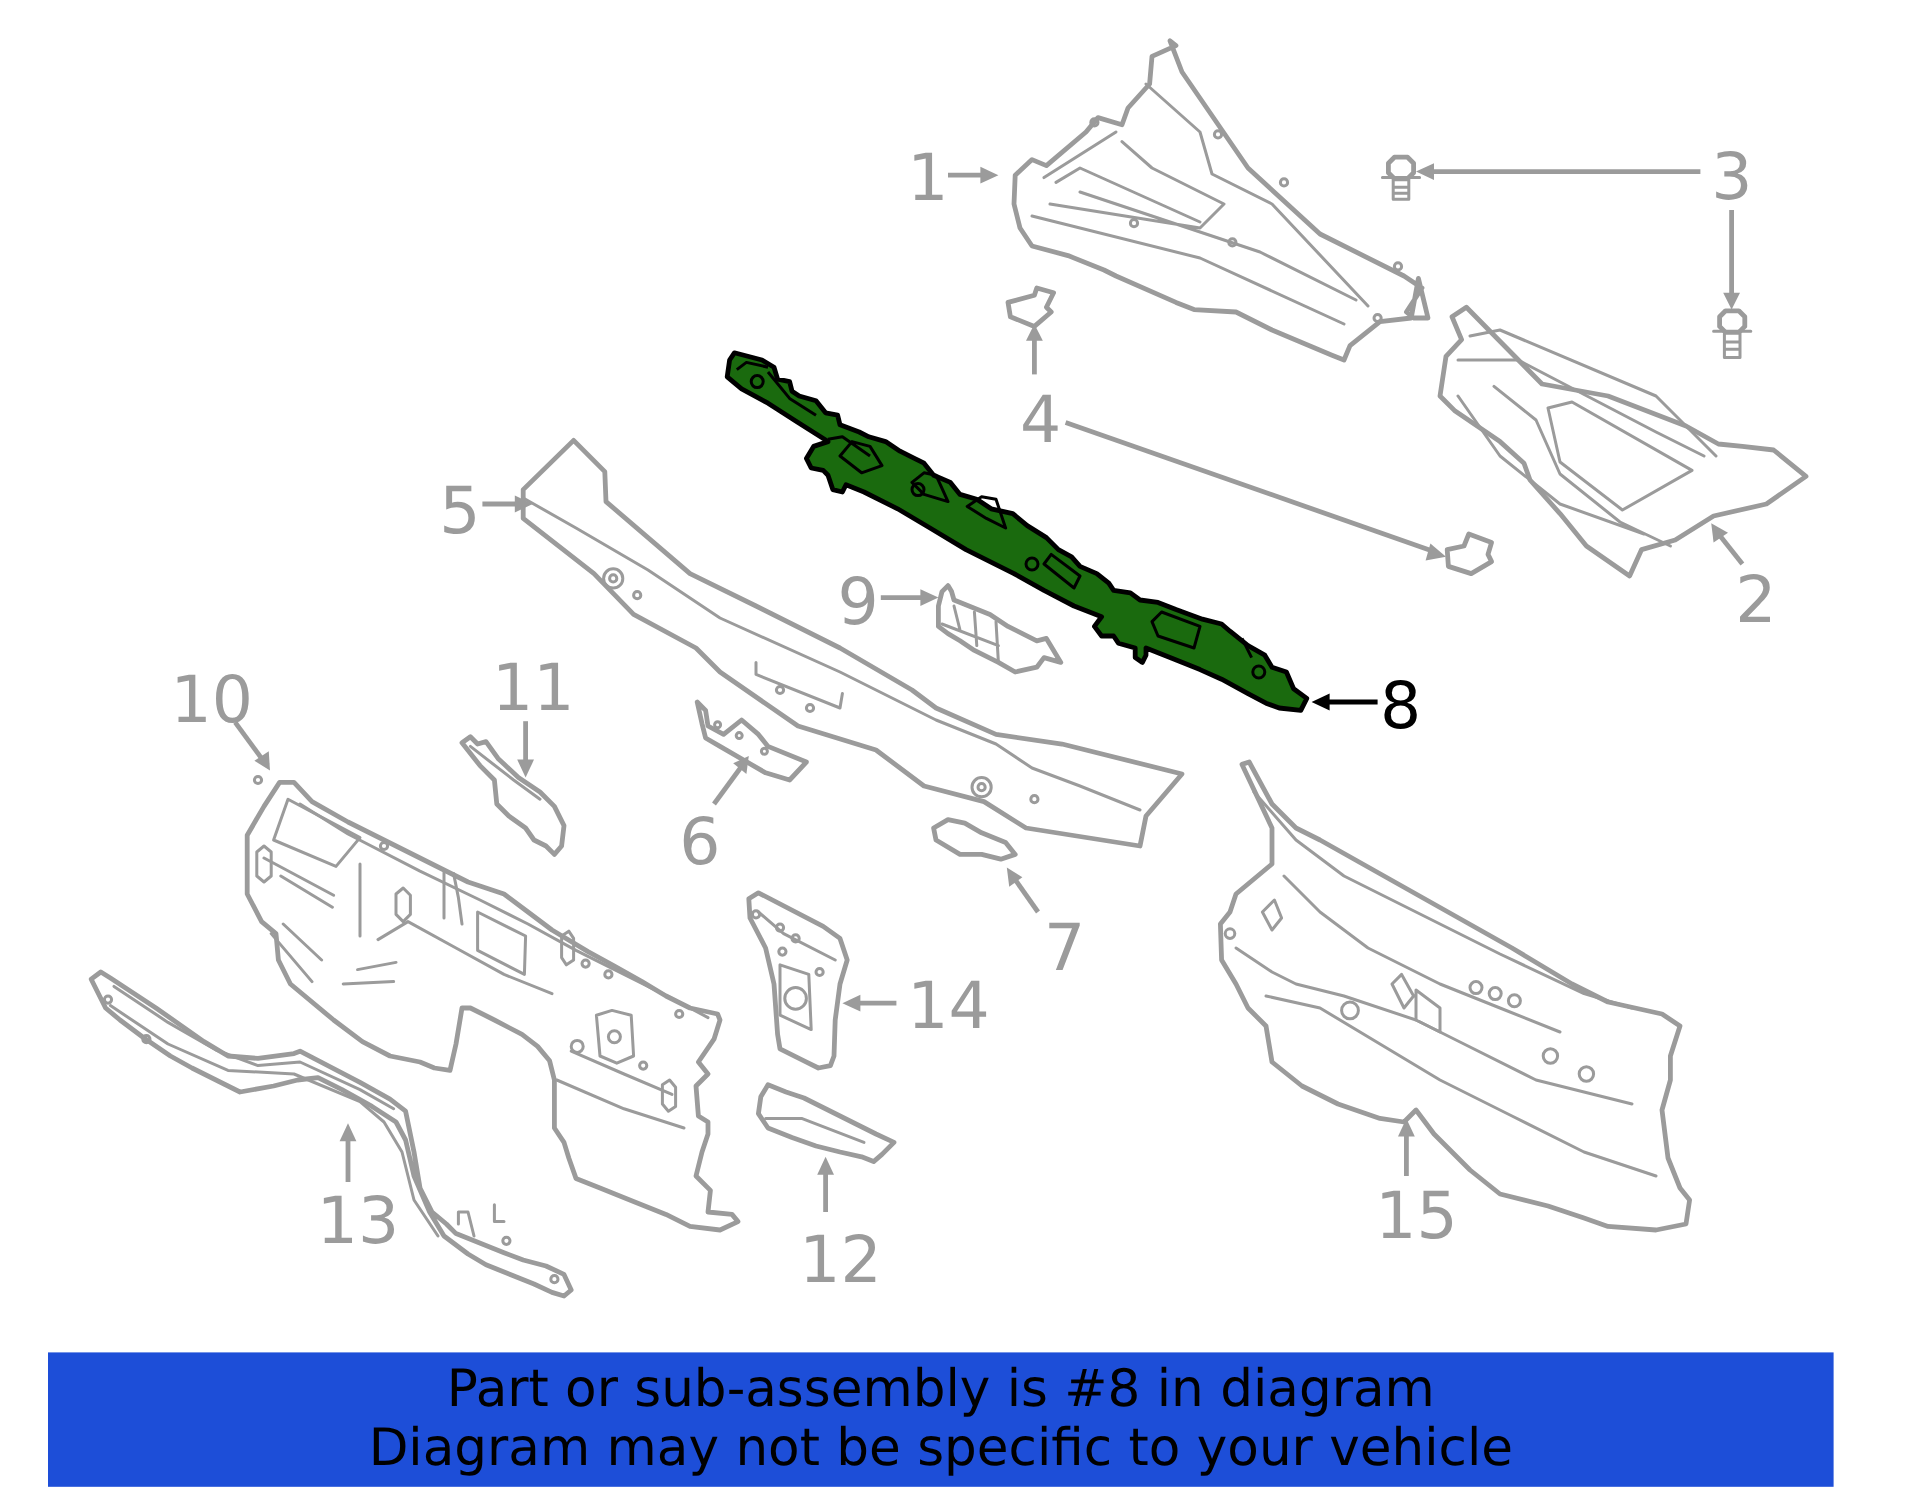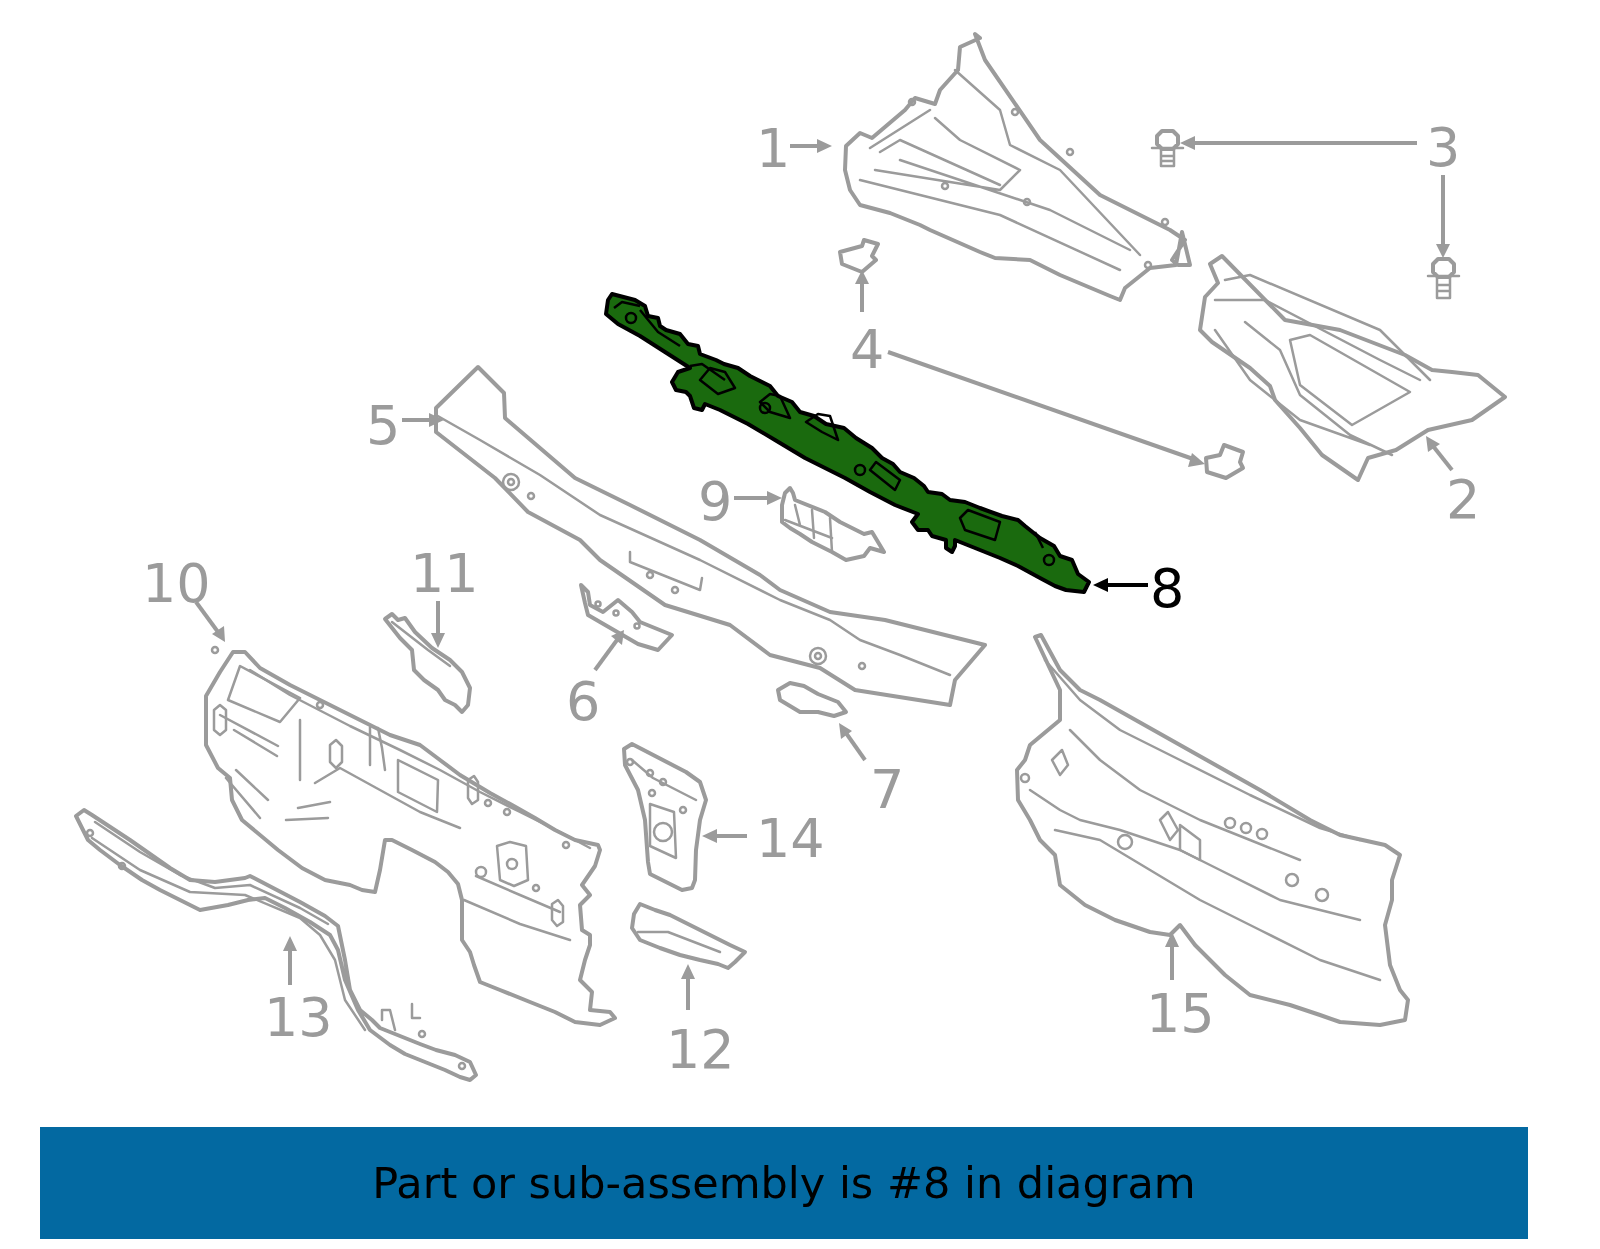--- a/index.html
+++ b/index.html
@@ -10,21 +10,21 @@
   .detail { fill: none; stroke: #9b9b9b; stroke-width: 2.5; stroke-linejoin: round; stroke-linecap: round; }
   .leader { stroke: #9b9b9b; stroke-width: 4; fill: none; }
   .arrowhead { fill: #9b9b9b; }
   .callout { font-family: "DejaVu Sans", sans-serif; font-size: 54px; fill: #9b9b9b; }
   .callout.active { fill: #000000; }
   .leader.active { stroke: #000000; }
   .arrowhead.active { fill: #000000; }
   .hl-part { fill: #1a6a0e; stroke: #000000; stroke-width: 4; stroke-linejoin: round; }
   .hl-detail { fill: none; stroke: #000000; stroke-width: 2.5; stroke-linejoin: round; }
   #banner { position: absolute; left: 40px; top: 1127px; width: 1488px; height: 112px;
-            background: #0369a1; display: flex; flex-direction: column; align-items: center;
+            background: #1d4ed8; display: flex; flex-direction: column; align-items: center;
             justify-content: center; }
   #banner span { display: block; color: #000000; font-family: "DejaVu Sans", sans-serif;
                  font-size: 43px; line-height: 49px; white-space: nowrap; }
 </style>
 </head>
 <body>
 
 <svg id="diagram" viewBox="0 0 1600 1249" xmlns="http://www.w3.org/2000/svg">
 
   <g>
@@ -242,13 +242,14 @@
   </g>
   <g>
     <line class="leader" x1="1172" y1="980" x2="1172" y2="944"></line>
     <polygon class="arrowhead" points="1172,932 1165,947 1179,947"></polygon>
     <text class="callout" x="1146" y="1032">15</text>
   </g>
 </svg>
 
 <div id="banner">
   <span>Part or sub-assembly is #8 in diagram</span>
+  <span>Diagram may not be specific to your vehicle</span>
 </div>
 
 </body></html>

